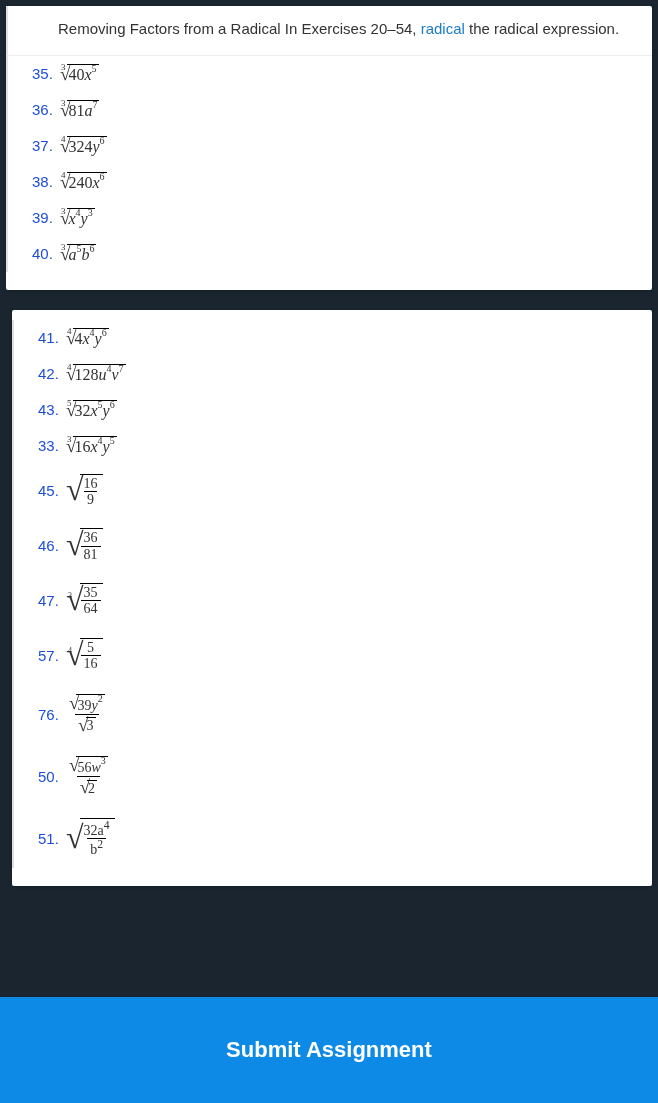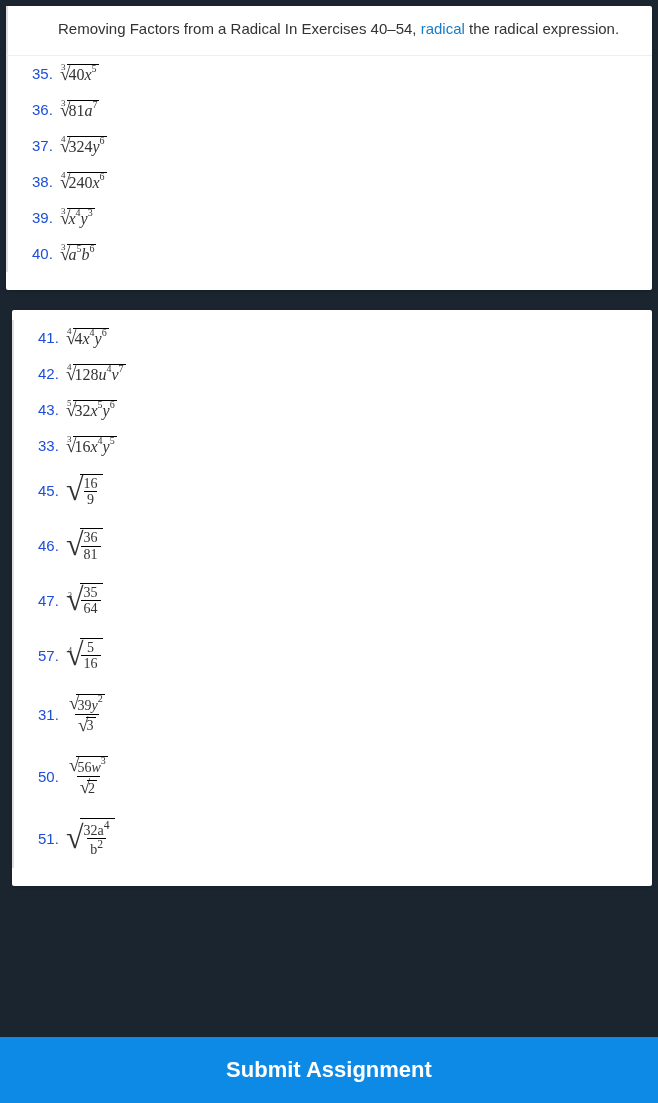--- a/index.html
+++ b/index.html
@@ -141,39 +141,39 @@
       display: inline-flex;
       align-items: center;
     }
     .small-root .radicand {
       font-size: 14px;
     }
     .submit-bar {
       background: #0d8ae6;
       color: #ffffff;
       text-align: center;
-      padding: 20px 0;
+      padding: 40px 0;
       font-size: 22px;
       font-weight: 600;
       font-family: 'Segoe UI', Arial, sans-serif;
       cursor: pointer;
     }
     .tall-row {
       padding: 10px 20px 10px 24px;
     }
   </style>
 </head>
 <body>
 
 <div class="content-area">
 
   <div class="panel panel-top">
     <div class="instruction-row">
       <div>
-        <span class="instruction-text">Removing Factors from a Radical In Exercises 40–54, </span><span class="link-text">radical</span><span class="instruction-text"> the radical expression.</span>
+        <span class="instruction-text">Removing Factors from a Radical In Exercises 20–54, </span><span class="link-text">radical</span><span class="instruction-text"> the radical expression.</span>
       </div>
     </div>
     <div id="top-list">
         <div class="exercise-row">
     <span class="exercise-num">35.</span>
     <span class="math-expr">
       <span class="root-symbol"><span class="root-index">3</span><span class="root-tick">√</span></span>
             <span class="radicand"><span class="num">40</span>x<sup>5</sup></span>
     </span>
   </div>
@@ -287,21 +287,21 @@
       <span class="root-symbol"><span class="root-index">4</span><span class="big-root-tick">√</span></span>
             <span class="big-radicand">
         <span class="fraction">
                 <span class="fnum">5</span>
                 <span class="fden">16</span>
               </span>
       </span>
     </span>
   </div>
         <div class="exercise-row tall-row">
-    <span class="exercise-num">31.</span>
+    <span class="exercise-num">76.</span>
     <span class="math-expr">
       <span class="fraction">
         <span class="fnum"><span class="small-root">
                   <span class="root-tick">√</span>
                   <span class="radicand"><span class="num">39</span>y<sup>2</sup></span>
                 </span></span>
         <span class="fden"><span class="small-root">
                   <span class="root-tick">√</span>
                   <span class="radicand"><span class="num">3</span></span>
                 </span></span>

